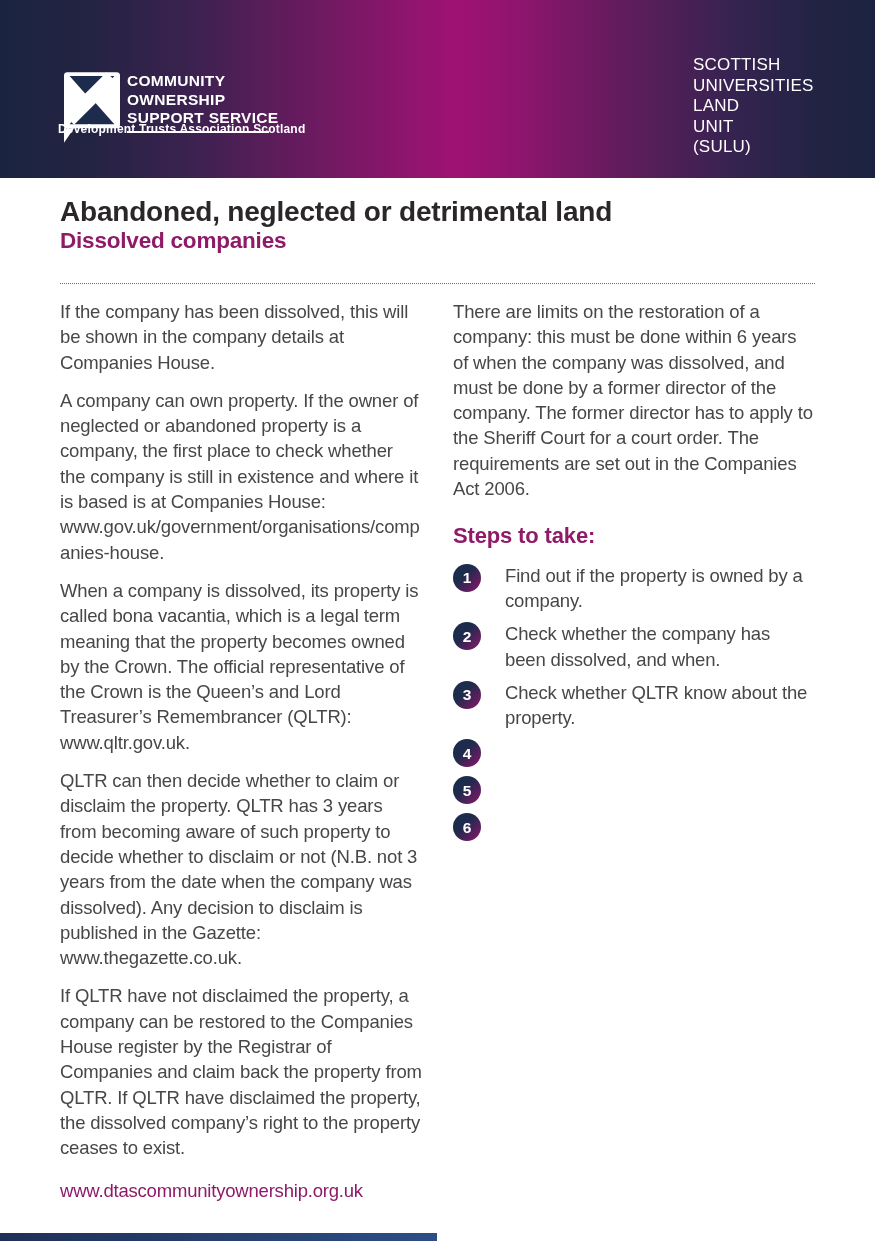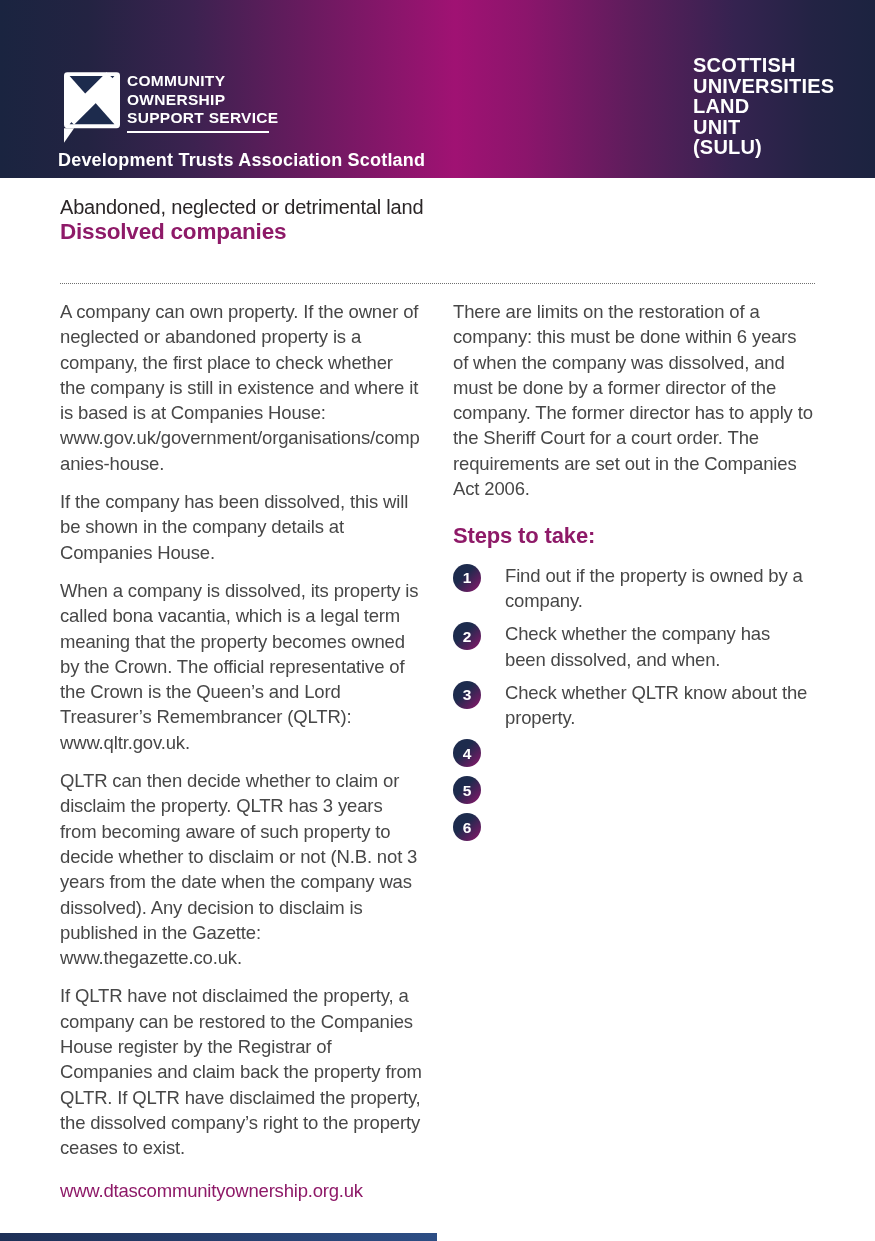--- a/index.html
+++ b/index.html
@@ -24,34 +24,34 @@
   .logo-icon { position: absolute; top: 2px; left: 0; width: 56px; height: 72px; }
   .logo-text { position: absolute; top: 2px; left: 63px; color: #ffffff; }
   .logo-text .l {
     font-size: 15.5px; font-weight: bold; line-height: 18.5px;
     letter-spacing: 0.3px; white-space: nowrap;
   }
   .logo-underline {
     width: 142px; height: 2px; background: #ffffff; margin-top: 3px;
   }
   .logo-tagline {
-    position: absolute; top: 80px; left: -6px;
-    color: #ffffff; font-size: 18px; font-weight: bold;
+    position: absolute; top: 52px; left: -6px;
+    color: #ffffff; font-size: 12px; font-weight: bold;
     letter-spacing: 0.2px; white-space: nowrap;
   }
   .sulu {
     position: absolute; top: 55px; left: 693px;
-    color: #ffffff; font-weight: bold; font-size: 20px; line-height: 20.5px;
+    color: #ffffff; font-weight: normal; font-size: 17px; line-height: 20.5px;
     letter-spacing: 0.2px;
   }
 
   
   .titles { position: absolute; top: 196px; left: 60px; width: 755px; }
   .title-main {
-    font-size: 20px; font-weight: normal; color: #2b2627; letter-spacing: -0.2px;
+    font-size: 28px; font-weight: bold; color: #2b2627; letter-spacing: -0.2px;
   }
   .title-sub {
     margin-top: 0; font-size: 22.5px; font-weight: bold; color: #8e1a68;
     letter-spacing: -0.2px;
   }
   .divider {
     position: absolute; top: 283px; left: 60px; width: 755px;
     border-top: 1px dotted #6f6f6f; height: 0;
   }
 
@@ -124,22 +124,22 @@
 
 <div class="titles">
   <div class="title-main">Abandoned, neglected or detrimental land</div>
   <div class="title-sub">Dissolved companies</div>
 </div>
 <div class="divider"></div>
 
 <div class="body-columns">
 
   <div class="col">
+    <p>If the company has been dissolved, this will be shown in the company details at Companies House.</p>
     <p>A company can own property.  If the owner of neglected or abandoned property is a company, the first place to check whether the company is still in existence and where it is based is at Companies House: www.gov.uk/government/organisations/companies-house.</p>
-    <p>If the company has been dissolved, this will be shown in the company details at Companies House.</p>
     <p>When a company is dissolved, its property is called bona vacantia, which is a legal term meaning that the property becomes owned by the Crown.  The official representative of the Crown is the Queen’s and Lord Treasurer’s Remembrancer (QLTR): www.qltr.gov.uk.</p>
     <p>QLTR can then decide whether to claim or disclaim the property.  QLTR has 3 years from becoming aware of such property to decide whether to disclaim or not (N.B. not 3 years from the date when the company was dissolved).  Any decision to disclaim is published in the Gazette: www.thegazette.co.uk.</p>
     <p>If QLTR have not disclaimed the property, a company can be restored to the Companies House register by the Registrar of Companies and claim back the property from QLTR.  If QLTR have disclaimed the property, the dissolved company’s right to the property ceases to exist.</p>
   </div>
 
   <div class="col">
     <p>There are limits on the restoration of a company: this must be done within 6 years of when the company was dissolved, and must be done by a former director of the company. The former director has to apply to the Sheriff Court for a court order. The requirements are set out in the Companies Act 2006.</p>
 
     <div class="steps-heading">Steps to take:</div>
 

